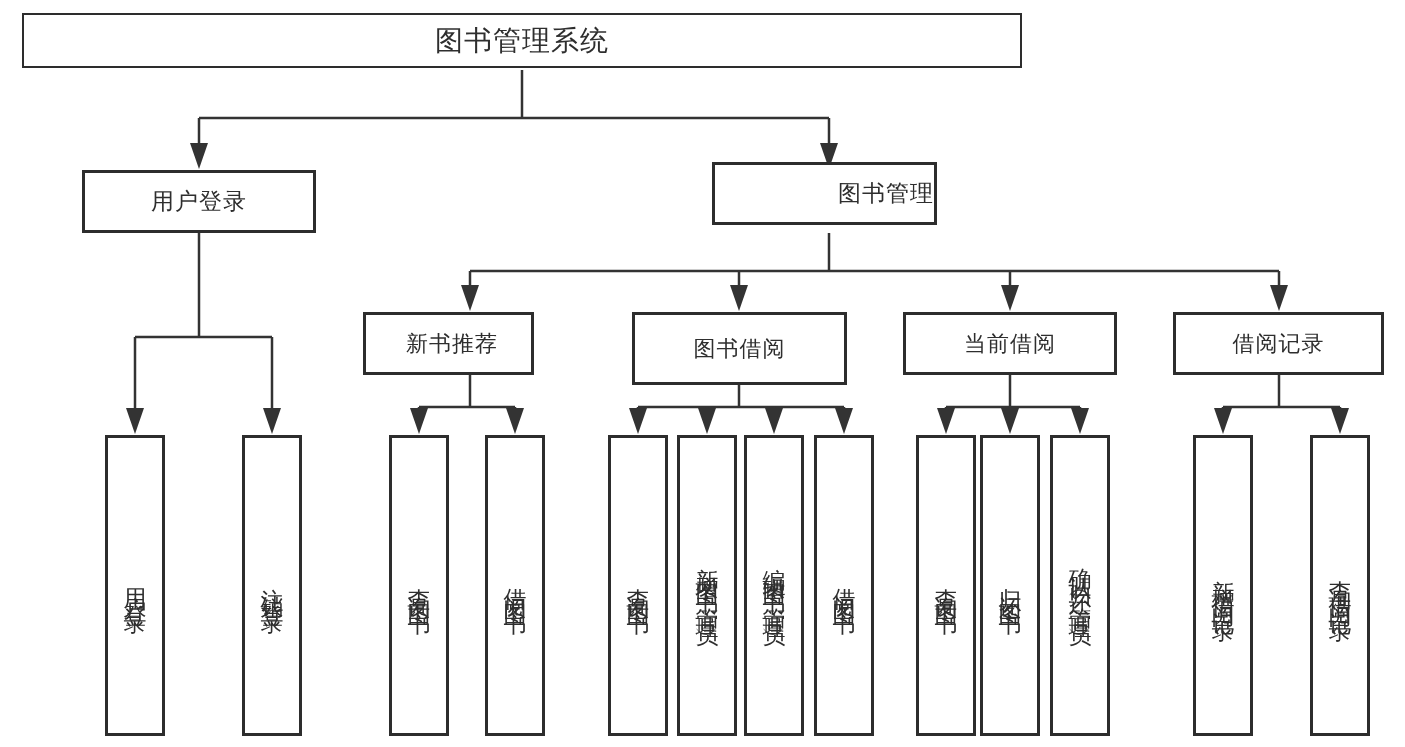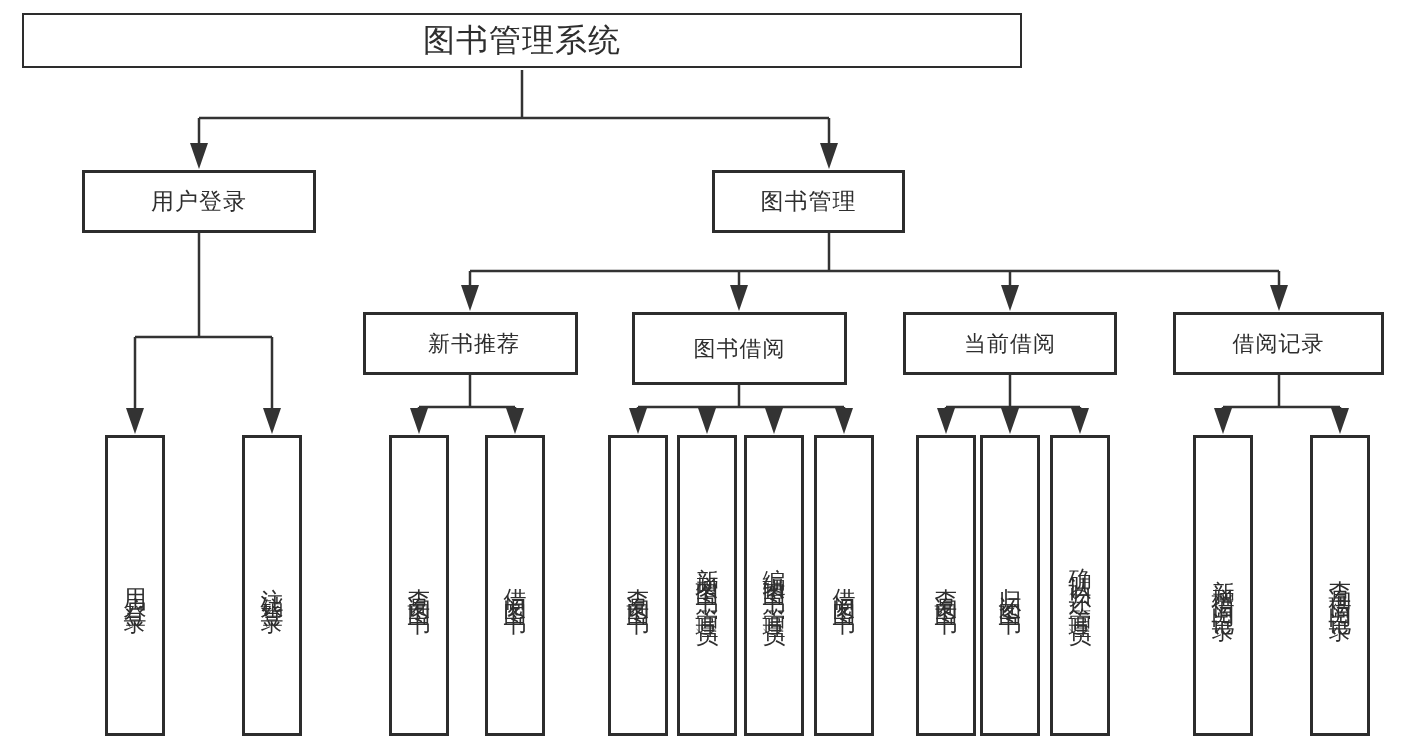--- a/index.html
+++ b/index.html
@@ -9,21 +9,21 @@
     font-family:"DejaVu Sans", sans-serif; overflow:hidden;
   }
   #connectors { position:absolute; left:0; top:0; z-index:1; }
   #connectors path { stroke:#333333; stroke-width:2.5; fill:none; }
   #connectors polygon { fill:#333333; stroke:none; }
   .node {
     position:absolute; background:#ffffff; border:3px solid #2d2d2d;
     box-sizing:border-box; display:flex; align-items:center; justify-content:center;
     color:#2e2e2e; z-index:2; text-align:center;
   }
-  .node.root { border-width:2px; font-size:32px; letter-spacing:1px; }
+  .node.root { border-width:2px; font-size:28px; letter-spacing:1px; }
   .node.l2   { font-size:23px; letter-spacing:1px; }
   .node.l3   { font-size:22px; letter-spacing:1px; }
   .node.leaf { font-size:23px; }
   .node.leaf .label {
     writing-mode:vertical-rl; text-orientation:mixed;
     letter-spacing:8px; line-height:1;
   }
   .watermark {
     position:absolute; right:4px; bottom:6px; z-index:5;
     font-size:17px; color:#a3a3a7; letter-spacing:0.5px; white-space:nowrap;
@@ -87,24 +87,24 @@
       <polygon points="1214,408 1232,408 1223,434"></polygon>
       <polygon points="1331,408 1349,408 1340,434"></polygon>
     </svg>
   <div id="nodes">
       <div class="node root" style="left: 22px; top: 13px; width: 1000px; height: 55px;">
         <span class="label">图书管理系统</span>
       </div>
       <div class="node l2" style="left: 82px; top: 170px; width: 234px; height: 63px;">
         <span class="label">用户登录</span>
       </div>
-      <div class="node l2" style="left: 712px; top: 170px; width: 193px; height: 63px;">
+      <div class="node l2" style="left: 712px; top: 162px; width: 225px; height: 63px; justify-content: flex-end;">
         <span class="label">图书管理</span>
       </div>
-      <div class="node l3" style="left: 363px; top: 312px; width: 215px; height: 63px; padding-left: 7px;">
+      <div class="node l3" style="left: 363px; top: 312px; width: 171px; height: 63px; padding-left: 7px;">
         <span class="label">新书推荐</span>
       </div>
       <div class="node l3" style="left: 632px; top: 312px; width: 215px; height: 73px;">
         <span class="label">图书借阅</span>
       </div>
       <div class="node l3" style="left: 903px; top: 312px; width: 214px; height: 63px;">
         <span class="label">当前借阅</span>
       </div>
       <div class="node l3" style="left: 1173px; top: 312px; width: 211px; height: 63px;">
         <span class="label">借阅记录</span>

